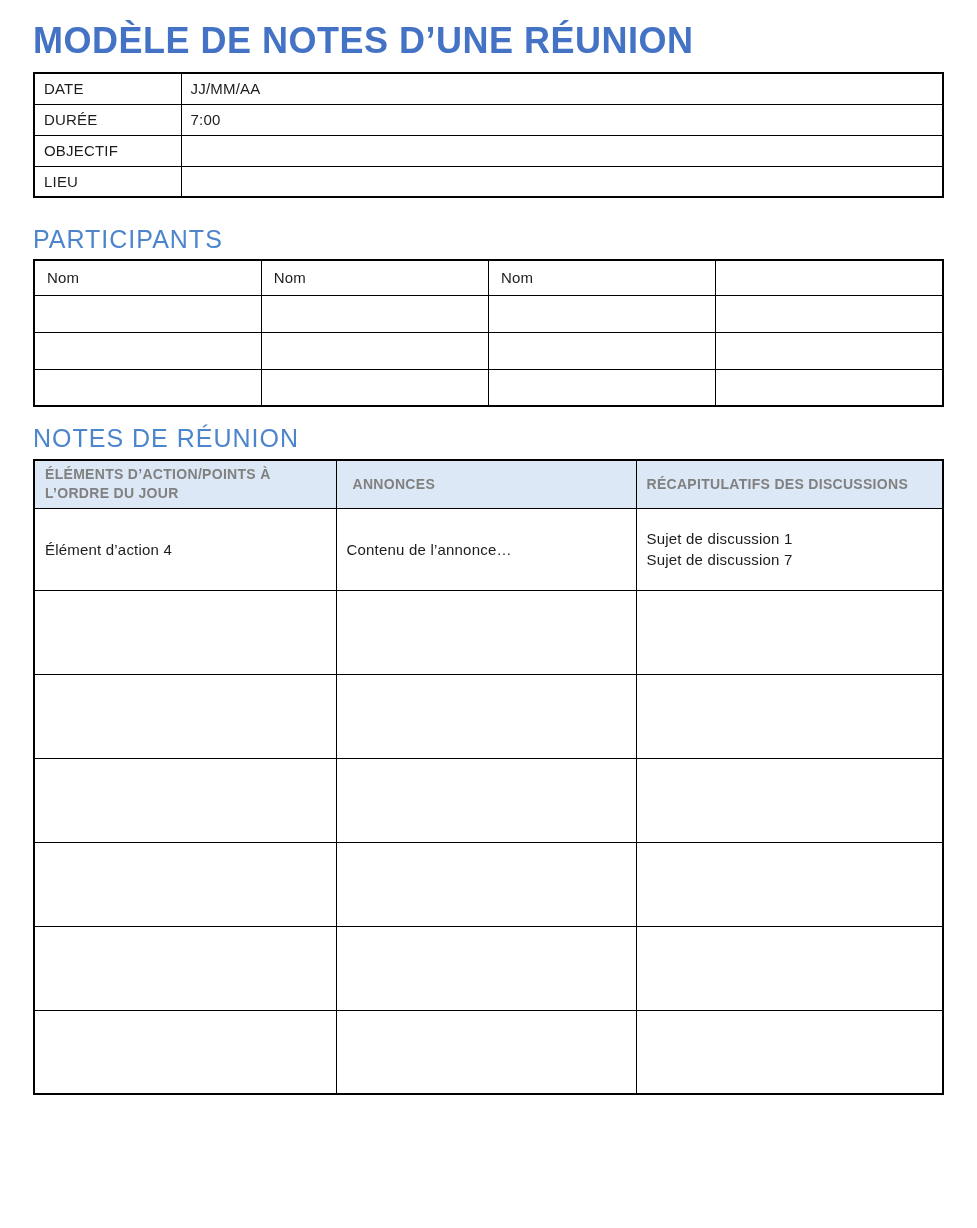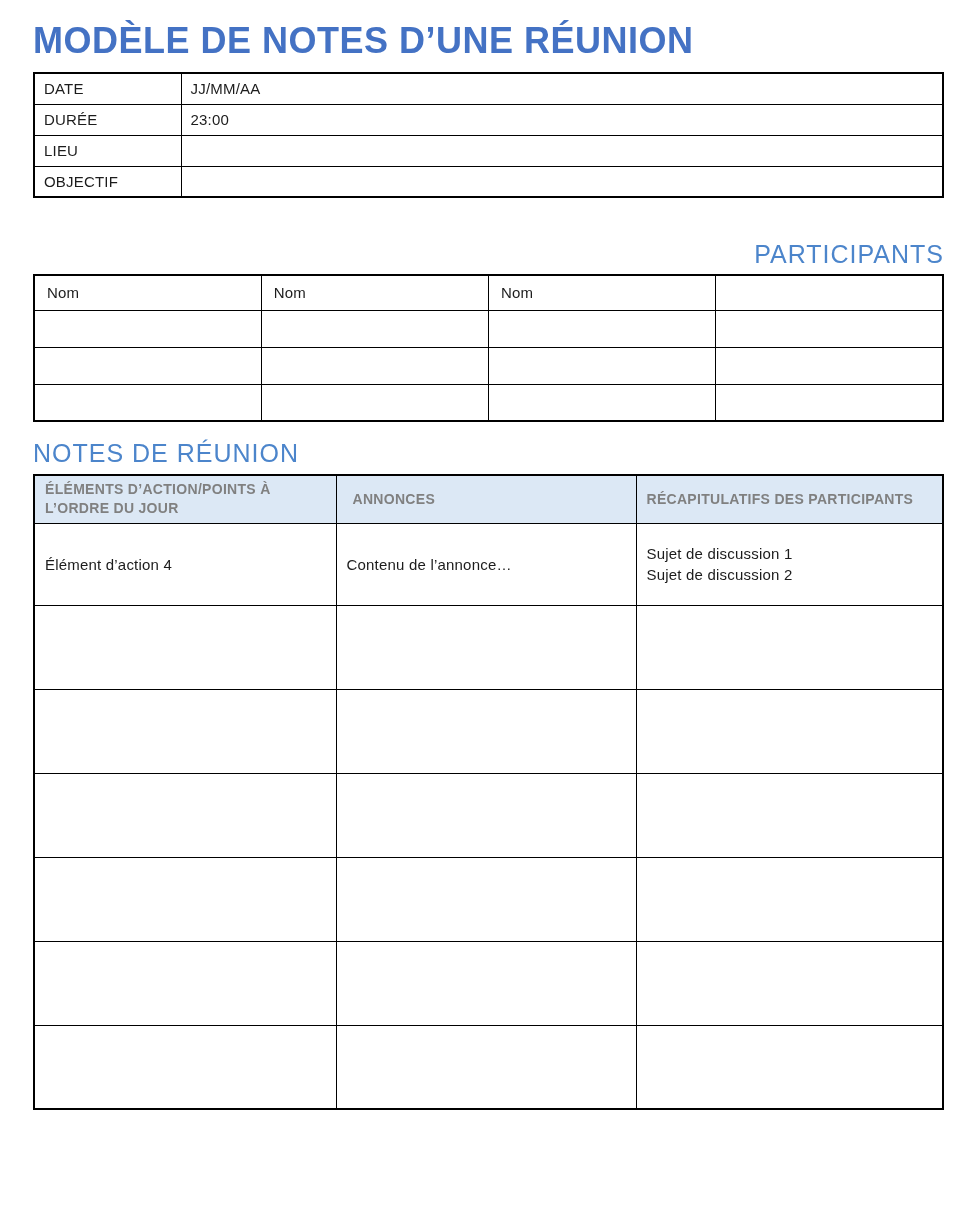--- a/index.html
+++ b/index.html
@@ -48,21 +48,21 @@
   .info-table .col-label { width: 147px; }
 
   
   .section-heading {
     color: #4C85CB;
     font-size: 25px;
     font-weight: 400;
     letter-spacing: 1px;
     line-height: 26px;
   }
-  .heading-participants { margin-top: 43px; margin-bottom: 7px; text-align: right; }
+  .heading-participants { margin-top: 28px; margin-bottom: 7px; }
   .heading-notes { margin-top: 18px; margin-bottom: 8px; }
 
   
   .participants-table th {
     height: 35px;
     font-weight: 400;
     padding: 2px 12px;
   }
   .participants-table td {
     height: 37px;
@@ -99,28 +99,28 @@
   </h1>
 
   <table class="info-table">
     <tbody>
         <tr>
       <td class="col-label">DATE</td>
       <td>JJ/MM/AA</td>
     </tr>
     <tr>
       <td class="col-label">DURÉE</td>
-      <td>23:00</td>
+      <td>7:00</td>
+    </tr>
+    <tr>
+      <td class="col-label">OBJECTIF</td>
+      <td></td>
     </tr>
     <tr>
       <td class="col-label">LIEU</td>
-      <td></td>
-    </tr>
-    <tr>
-      <td class="col-label">OBJECTIF</td>
       <td></td>
     </tr>
   </tbody>
     </table>
 
   <h2 class="section-heading heading-participants">PARTICIPANTS</h2>
 
   <table class="participants-table">
     <tbody>
         <tr>
@@ -150,28 +150,28 @@
   </tbody>
     </table>
 
   <h2 class="section-heading heading-notes">NOTES DE RÉUNION</h2>
 
   <table class="notes-table">
     <tbody>
         <tr>
       <th class="col-1">ÉLÉMENTS D’ACTION/POINTS À L’ORDRE DU JOUR</th>
       <th class="col-2">ANNONCES</th>
-      <th class="col-3">RÉCAPITULATIFS DES PARTICIPANTS</th>
+      <th class="col-3">RÉCAPITULATIFS DES DISCUSSIONS</th>
     </tr>
     <tr class="content-row">
       <td>Élément d’action 4</td>
       <td>Contenu de l’annonce…</td>
       <td>
         <div>Sujet de discussion 1</div>
-        <div>Sujet de discussion 2</div>
+        <div>Sujet de discussion 7</div>
       </td>
     </tr>
     <tr class="empty-row">
       <td></td>
       <td></td>
       <td></td>
     </tr>
     <tr class="empty-row">
       <td></td>
       <td></td>

